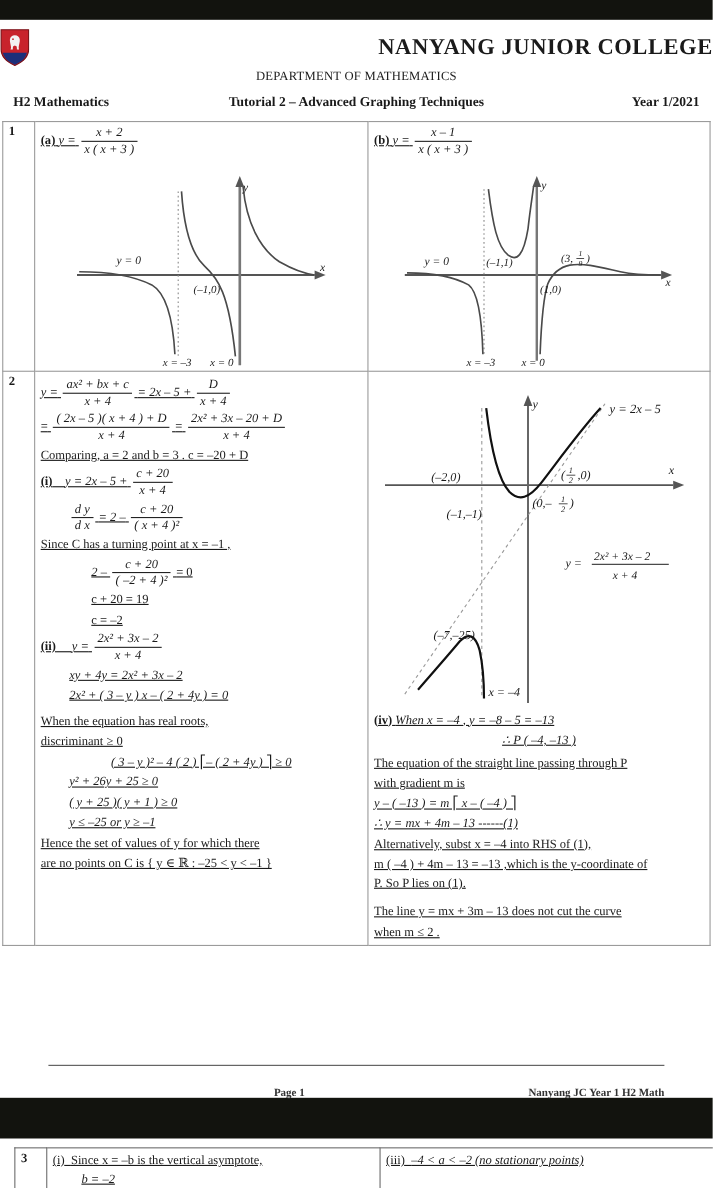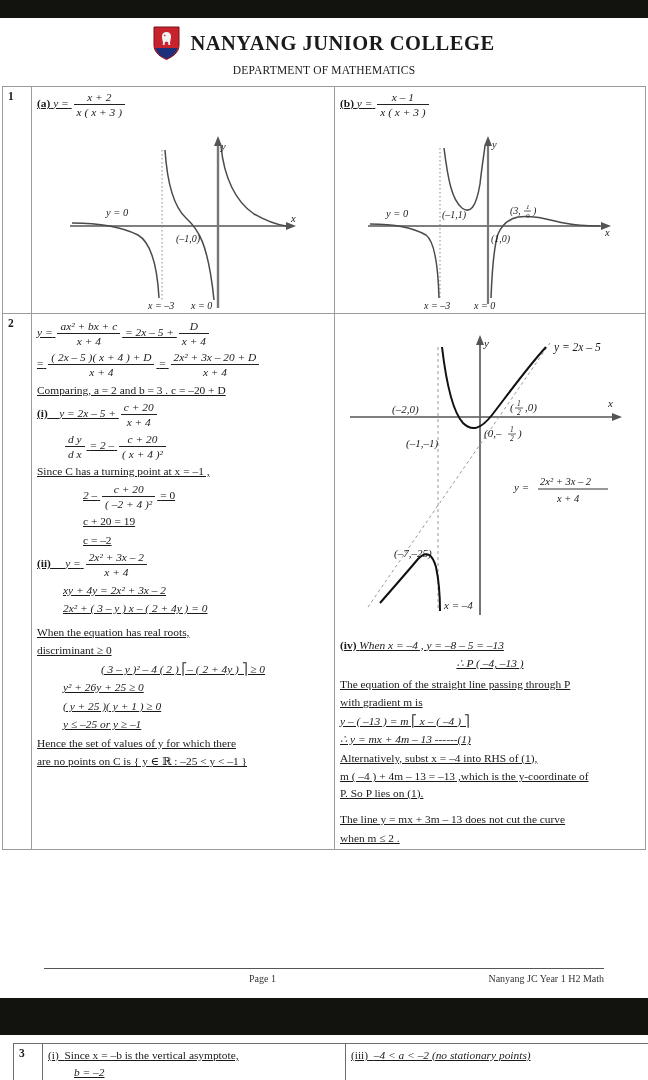--- a/index.html
+++ b/index.html
@@ -11,21 +11,21 @@
     color:#1a1a1a;
     position:relative;
   }
   .bar-top{position:absolute;left:0;top:0;width:648px;height:18px;background:#12130e;}
   .bar-mid{position:absolute;left:0;top:998px;width:648px;height:37px;background:#12130e;}
 
   .page{position:absolute;left:0;top:18px;width:648px;}
 
   
   .hdr{padding:8px 0 0 0;}
-  .hdr-title-row{display:flex;align-items:center;justify-content:center;gap:10px;}
+  .hdr-title-row{display:flex;align-items:center;justify-content:space-between;gap:10px;}
   .crest{width:27px;height:34px;position:relative;flex:0 0 auto;}
   .crest svg{display:block;}
   .college-name{
     font-size:20.5px;font-weight:bold;letter-spacing:.5px;
     font-family:"Liberation Serif","DejaVu Serif",serif;
   }
   .dept{
     text-align:center;font-size:11.5px;font-weight:normal;margin-top:4px;letter-spacing:.2px;
   }
   .subhdr{
@@ -60,22 +60,22 @@
   .indent2{padding-left:46px;}
   .lbl{font-weight:bold;}
 
   
   .fig{display:block;margin:2px auto 0 auto;}
   .figtext{font-family:"Liberation Serif","DejaVu Serif",serif;font-style:italic;}
 
   
   .footer{
     width:560px;margin:0 auto;border-top:1px solid #555;
-    padding-top:4px;display:flex;font-size:10px;color:#333;
-    position:absolute;left:44px;top:950px;
+    padding-top:19px;display:flex;font-size:10px;color:#333;
+    position:absolute;left:44px;top:950px;font-weight:bold;
   }
   .footer .pg{margin-left:205px;}
   .footer .rt{margin-left:auto;}
 
   
   table.qt3{
     border-collapse:collapse;width:622px;margin:0 auto;table-layout:fixed;
     position:absolute;left:13px;top:1043px;
   }
   table.qt3 td{border:1px solid #6d6d6d;vertical-align:top;padding:3px 5px;}
@@ -97,20 +97,25 @@
         <svg width="27" height="34" viewBox="0 0 27 34">
           <path d="M1 1 H26 V19 C26 27 19 31 13.5 33.5 C8 31 1 27 1 19 Z" fill="#c8232c" stroke="#7a1117" stroke-width="1"></path>
           <path d="M2.5 22 C4 28 9 31 13.5 32.8 C18 31 23 28 24.5 22 Z" fill="#1d2f7a"></path>
           <path d="M13.5 6 C11 6 9.2 7.6 9 10 C8.8 12.4 9.8 14.6 10 16.8 C10.1 18 9.6 19 9.6 19 L11.6 19 L11.8 16.2 L13.5 15.4 L15.2 16.2 L15.4 19 L17.4 19 C17.4 19 16.9 18 17 16.8 C17.2 14.6 18.2 12.4 18 10 C17.8 7.6 16 6 13.5 6 Z" fill="#f2f2f2"></path>
           <circle cx="11.8" cy="9.6" r="0.8" fill="#c8232c"></circle>
         </svg>
       </span>
       <span class="college-name">NANYANG  JUNIOR  COLLEGE</span>
     </div>
     <div class="dept">DEPARTMENT OF MATHEMATICS</div>
+    <div class="subhdr">
+      <span class="left">H2 Mathematics</span>
+      <span class="mid">Tutorial 2 – Advanced Graphing Techniques</span>
+      <span class="right">Year 1/2021</span>
+    </div>
   </div>
 
   <table class="qt">
 
     <tbody>
         <tr>
       <td class="qnum">1</td>
 
       <td class="colA">
         <div class="m">
@@ -309,21 +314,21 @@
           <text class="figtext" x="134" y="28" font-size="11" fill="#1a1a1a">y</text>
 
           <g>
             <text class="figtext" x="164" y="172" font-size="11" fill="#1a1a1a">y =</text>
             <text class="figtext" x="190" y="166" font-size="10.5" fill="#1a1a1a">2x² + 3x – 2</text>
             <line x1="188" y1="170" x2="258" y2="170" stroke="#1a1a1a" stroke-width="0.9"></line>
             <text class="figtext" x="207" y="183" font-size="10.5" fill="#1a1a1a">x + 4</text>
           </g>
         </svg>
 
-        <div class="m row" style="margin-top:18px">
+        <div class="m row" style="margin-top:4px">
           <span class="lbl">(iv)</span>
           <span class="mi">When  x = –4 ,  y = –8 – 5 = –13</span>
         </div>
         <div class="m row ctr mi">∴ P ( –4, –13 )</div>
         <div class="m row" style="margin-top:4px">The equation of the straight line passing through P</div>
         <div class="m">with gradient m is</div>
         <div class="m row mi">y – ( –13 ) = m ⎡ x – ( –4 ) ⎤</div>
         <div class="m row mi">∴ y = mx + 4m – 13 ------(1)</div>
         <div class="m row">Alternatively,  subst  x  =  –4  into  RHS  of  (1),</div>
         <div class="m">m ( –4 ) + 4m – 13 = –13 ,which is the y-coordinate of</div>

